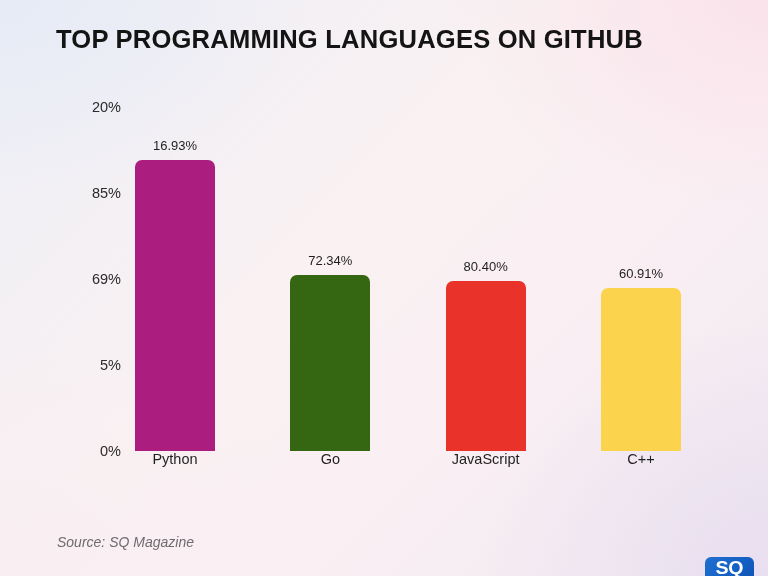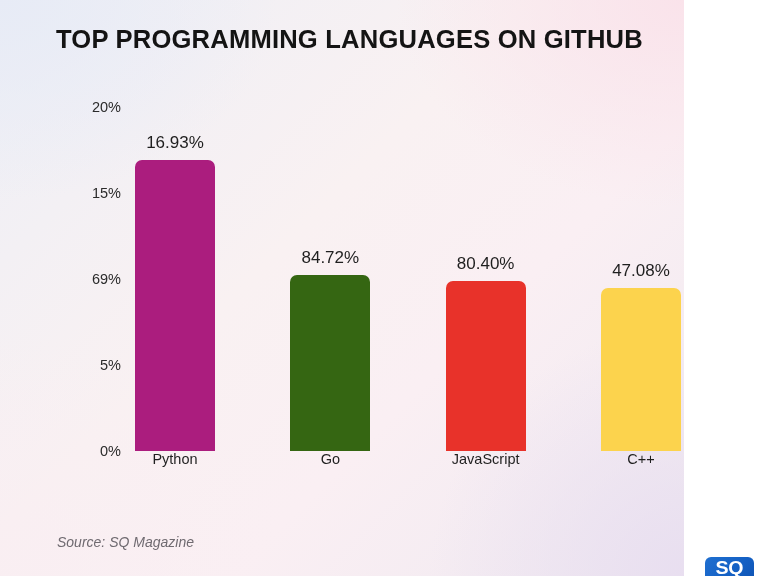--- a/index.html
+++ b/index.html
@@ -9,21 +9,21 @@
   }
   body {
     width: 768px;
     height: 576px;
     overflow: hidden;
     font-family: "Liberation Sans", sans-serif;
   }
 
   #slide {
     position: relative;
-    width: 684px;
+    width: 768px;
     height: 576px;
     box-sizing: border-box;
     background:
       radial-gradient(ellipse 70% 60% at 100% 0%, rgba(250,226,234,0.95) 0%, rgba(250,230,238,0.0) 60%),
       radial-gradient(ellipse 60% 70% at 100% 100%, rgba(232,222,240,0.95) 0%, rgba(236,226,242,0.0) 62%),
       radial-gradient(ellipse 70% 60% at 0% 0%, rgba(231,235,246,0.98) 0%, rgba(235,238,247,0.0) 58%),
       radial-gradient(ellipse 70% 70% at 0% 100%, rgba(249,238,242,0.9) 0%, rgba(250,240,244,0.0) 60%),
       linear-gradient(135deg, #edeff6 0%, #f9f1f2 42%, #faeff3 64%, #efe9f1 100%);
   }
 
@@ -85,21 +85,21 @@
     display: flex;
     flex-direction: column;
     justify-content: flex-end;
     align-items: center;
   }
 
   .bar-value {
     position: absolute;
     left: 50%;
     transform: translateX(-50%);
-    font-size: 17px;
+    font-size: 13px;
     color: #1f1f1f;
     white-space: nowrap;
     font-family: "Liberation Sans", sans-serif;
   }
 
   .bar-rect {
     width: 80px;
     border-radius: 7px 7px 0 0;
     box-shadow: 0 0 0 0 rgba(0,0,0,0);
   }
@@ -152,48 +152,48 @@
 </head>
 <body>
 
 <div id="slide">
 
   <div id="chart-title">TOP PROGRAMMING LANGUAGES ON GITHUB</div>
 
   <div id="plot">
 
     <div class="ytick" style="top:0%;">20%</div>
-    <div class="ytick" style="top:25%;">15%</div>
+    <div class="ytick" style="top:25%;">85%</div>
     <div class="ytick" style="top:50%;">69%</div>
     <div class="ytick" style="top:75%;">5%</div>
     <div class="ytick" style="top:100%;">0%</div>
 
     <div id="bars">
 
       <div class="bar-slot">
         <div class="bar-value" style="bottom: calc(84.65% + 7px);">16.93%</div>
         <div class="bar-rect" style="height: 84.65%; background: rgb(171, 29, 126);"></div>
         <div class="bar-label">Python</div>
       </div>
 
 
       <div class="bar-slot">
-        <div class="bar-value" style="bottom: calc(51.3% + 7px);">84.72%</div>
+        <div class="bar-value" style="bottom: calc(51.3% + 7px);">72.34%</div>
         <div class="bar-rect" style="height: 51.3%; background: rgb(53, 102, 18);"></div>
         <div class="bar-label">Go</div>
       </div>
 
       <div class="bar-slot">
         <div class="bar-value" style="bottom: calc(49.3% + 7px);">80.40%</div>
         <div class="bar-rect" style="height: 49.3%; background: rgb(232, 50, 42);"></div>
         <div class="bar-label">JavaScript</div>
       </div>
 
       <div class="bar-slot">
-        <div class="bar-value" style="bottom: calc(47.3% + 7px);">47.08%</div>
+        <div class="bar-value" style="bottom: calc(47.3% + 7px);">60.91%</div>
         <div class="bar-rect" style="height: 47.3%; background: rgb(252, 211, 77);"></div>
         <div class="bar-label">C++</div>
       </div>
 
     </div>
   </div>
 
   <div id="source-note">Source: SQ Magazine</div>
 
   <div id="logo">

